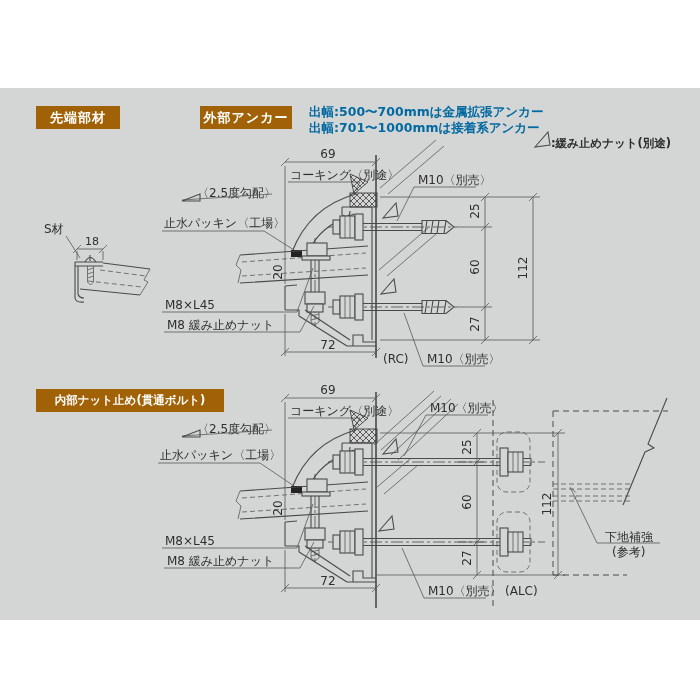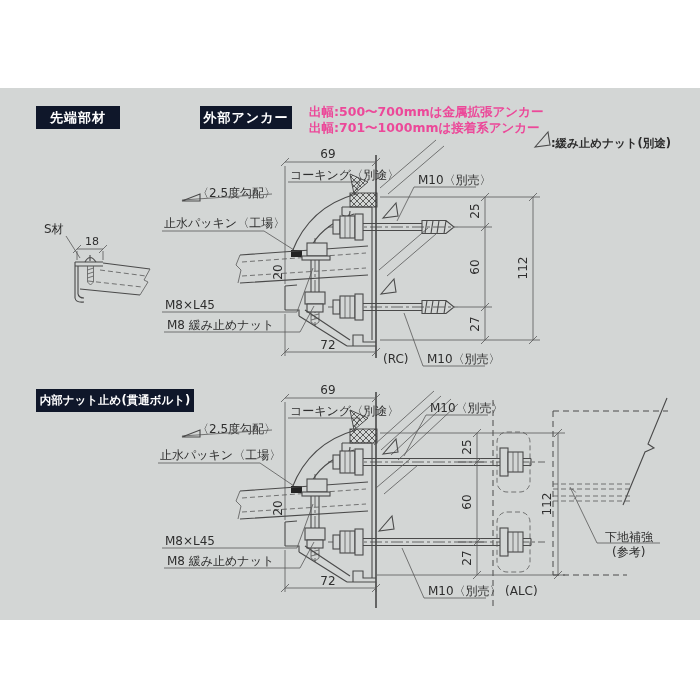--- a/index.html
+++ b/index.html
@@ -1,22 +1,22 @@
 <!DOCTYPE html>
 <html><head>
 <meta charset="utf-8">
 <style>
   html,body{margin:0;padding:0;}
   body{font-family:"DejaVu Sans","Liberation Sans",sans-serif;}
   .stage{position:relative;width:700px;height:700px;background:#ffffff;overflow:hidden;}
   .panel{position:absolute;left:0;top:88px;width:700px;height:532px;background:#d3d6d5;}
-  .tag{position:absolute;height:23px;background:#0f172a;color:#fff;font-weight:bold;
+  .tag{position:absolute;height:23px;background:#a16207;color:#fff;font-weight:bold;
        display:flex;align-items:center;justify-content:center;font-size:13px;letter-spacing:1px;}
   .tag.small{font-size:11.5px;letter-spacing:0;}
-  .note{position:absolute;font-size:12.5px;font-weight:600;color:#ec4899;white-space:nowrap;}
+  .note{position:absolute;font-size:12.5px;font-weight:600;color:#0369a1;white-space:nowrap;}
   .legendtxt{position:absolute;font-size:11.5px;font-weight:600;color:#2b2b2b;white-space:nowrap;}
   svg{position:absolute;left:0;top:0;}
   svg text{font-family:"DejaVu Sans","Liberation Sans",sans-serif;font-size:12px;fill:#2e2e2e;}
   .ln{stroke:#4a4a4a;stroke-width:1.1;fill:none;}
   .thk{stroke:#3f3f3f;stroke-width:1.5;fill:none;}
   .thin{stroke:#585858;stroke-width:0.8;fill:none;}
   .dash{stroke:#4a4a4a;stroke-width:1;fill:none;stroke-dasharray:6 4;}
   .dashf{stroke:#585858;stroke-width:0.8;fill:none;stroke-dasharray:5 3;}
   .cl{stroke:#4a4a4a;stroke-width:0.8;fill:none;stroke-dasharray:12 3 3 3;}
   .fillg{fill:#d3d6d5;stroke:#4a4a4a;stroke-width:1.1;}
@@ -27,21 +27,21 @@
 
 <div class="stage">
   <div class="panel"></div>
 
   <div class="tag" style="left:36px;top:106px;width:84px;">
     <span>先端部材</span>
   </div>
   <div class="tag" style="left:200px;top:106px;width:92px;">
     <span>外部アンカー</span>
   </div>
-  <div class="tag small" style="left:36px;top:389px;width:158px;text-align:right;">
+  <div class="tag small" style="left:36px;top:389px;width:188px;text-align:right;">
     <span>内部ナット止め(貫通ボルト)</span>
   </div>
 
   <div class="note" style="left:309px;top:104px;">出幅:500〜700mmは金属拡張アンカー</div>
   <div class="note" style="left:309px;top:120px;">出幅:701〜1000mmは接着系アンカー</div>
   <div class="legendtxt" style="left:551px;top:136px;">:緩み止めナット(別途)</div>
 
   <svg width="700" height="700" viewBox="0 0 700 700">
     <defs>
       <pattern id="cross" width="6" height="6" patternUnits="userSpaceOnUse">

